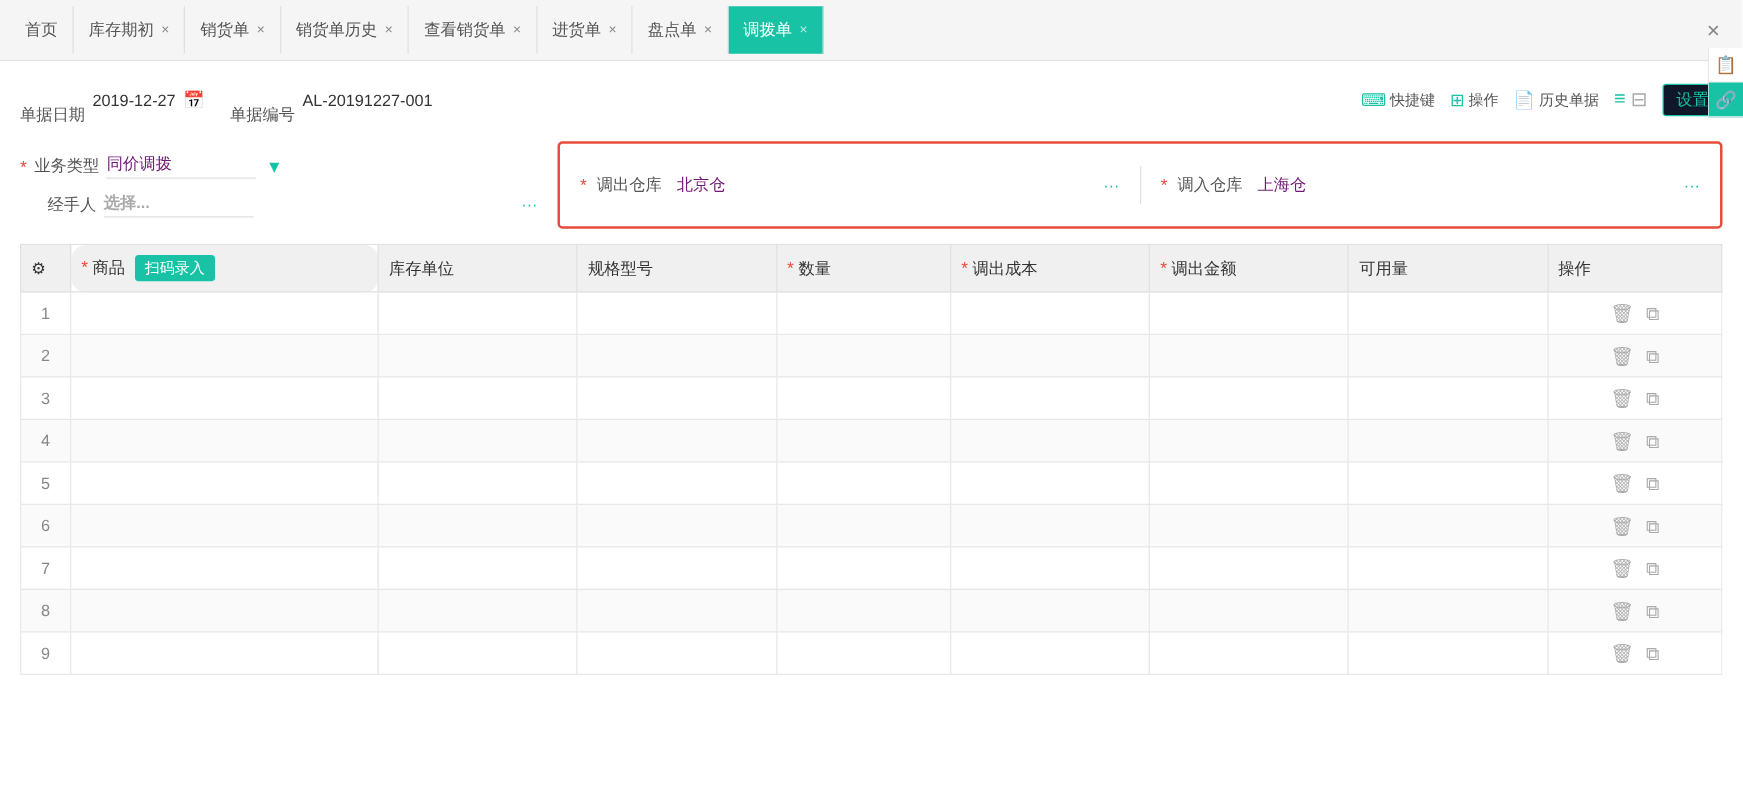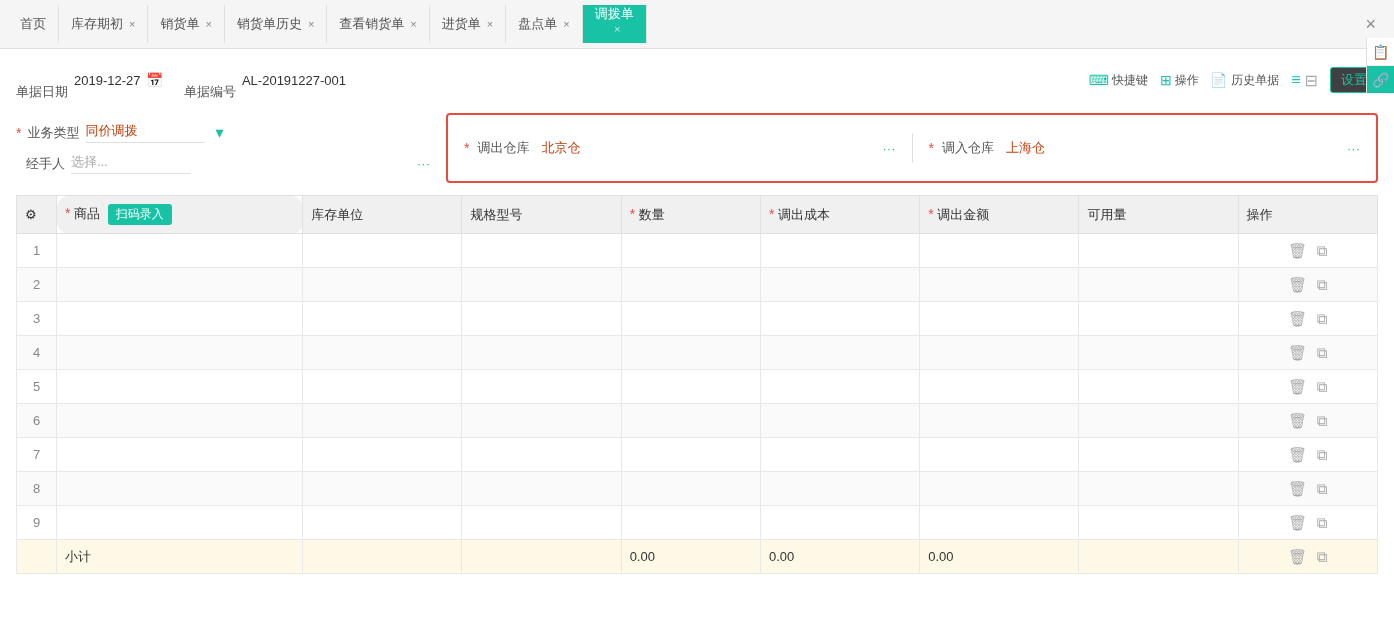--- a/index.html
+++ b/index.html
@@ -26,21 +26,20 @@
       position: relative;
       white-space: nowrap;
     }
     .tab-item:first-child {
       border-left: none;
     }
     .tab-item.active {
       background: #18c2a5;
       color: #fff;
       font-weight: 500;
-      flex-direction: column;
     }
     .tab-item .close-btn {
       margin-left: 6px;
       font-size: 11px;
       cursor: pointer;
       opacity: 0.7;
     }
     .tab-item.active .close-btn {
       color: #fff;
     }
@@ -93,21 +92,21 @@
       align-items: center;
       gap: 3px;
       cursor: pointer;
       color: #555;
     }
     .toolbar-right .tool-item .icon {
       font-size: 14px;
       color: #18c2a5;
     }
     .btn-settings {
-      background: #404040;
+      background: #0f172a;
       border: 1px solid #18c2a5;
       color: #18c2a5;
       padding: 3px 10px;
       border-radius: 3px;
       cursor: pointer;
       font-size: 13px;
     }
 
     
     .form-section {
@@ -139,27 +138,27 @@
       gap: 6px;
     }
     .required-star {
       color: #e74c3c;
       font-size: 14px;
     }
     .field-label {
       color: #555;
     }
     .field-value {
-      color: #c2410c;
+      color: #701a75;
       font-weight: 500;
       min-width: 80px;
     }
     .field-value.placeholder {
       color: #aaa;
-      font-weight: normal;
+      font-weight: bold;
     }
     .dropdown-btn {
       color: #18c2a5;
       cursor: pointer;
       font-size: 16px;
       margin-left: 4px;
     }
     .warehouse-group {
       flex: 1;
       display: flex;
@@ -363,21 +362,21 @@
   <div class="form-section">
 
     <div class="form-left">
       <div class="field-row">
         <span class="required-star">*</span>
         <span class="field-label">业务类型</span>
         <span class="field-value" style="min-width:120px; border-bottom:1px solid #e0e0e0; padding-bottom:2px; cursor:pointer;">同价调拨</span>
         <span class="dropdown-btn">▾</span>
       </div>
       <div class="field-row">
-        <span class="field-label" style="margin-left:10px;">经手人</span>
+        <span class="field-label" style="margin-left:22px;">经手人</span>
         <span class="field-value placeholder" style="min-width:120px; border-bottom:1px solid #e0e0e0; padding-bottom:2px; cursor:pointer;">选择...</span>
         <span style="color:#18c2a5;cursor:pointer;margin-left:auto;">···</span>
       </div>
     </div>
 
     <div class="form-right">
       <div class="warehouse-group">
         <span class="required-star">*</span>
         <span class="field-label">调出仓库</span>
         <span class="field-value" style="cursor:pointer;margin-left:4px;">北京仓</span>
@@ -550,34 +549,20 @@
         <td></td>
         <td></td>
         <td></td>
         <td></td>
         <td></td>
         <td class="ops">
           <span class="op-icon">🗑</span>
           <span class="op-icon">⧉</span>
         </td>
       </tr>
-          <tr class="subtotal">
-        <td class="row-num"></td>
-        <td>小计</td>
-        <td></td>
-        <td></td>
-        <td>0.00</td>
-        <td>0.00</td>
-        <td>0.00</td>
-        <td></td>
-        <td class="ops">
-          <span class="op-icon">🗑</span>
-          <span class="op-icon">⧉</span>
-        </td>
-      </tr>
         </tbody>
     </table>
   </div>
 </div>
 
 <div class="side-panel">
   <div class="side-panel-icon">📋</div>
   <div class="side-panel-icon green">🔗</div>
 </div>
 

